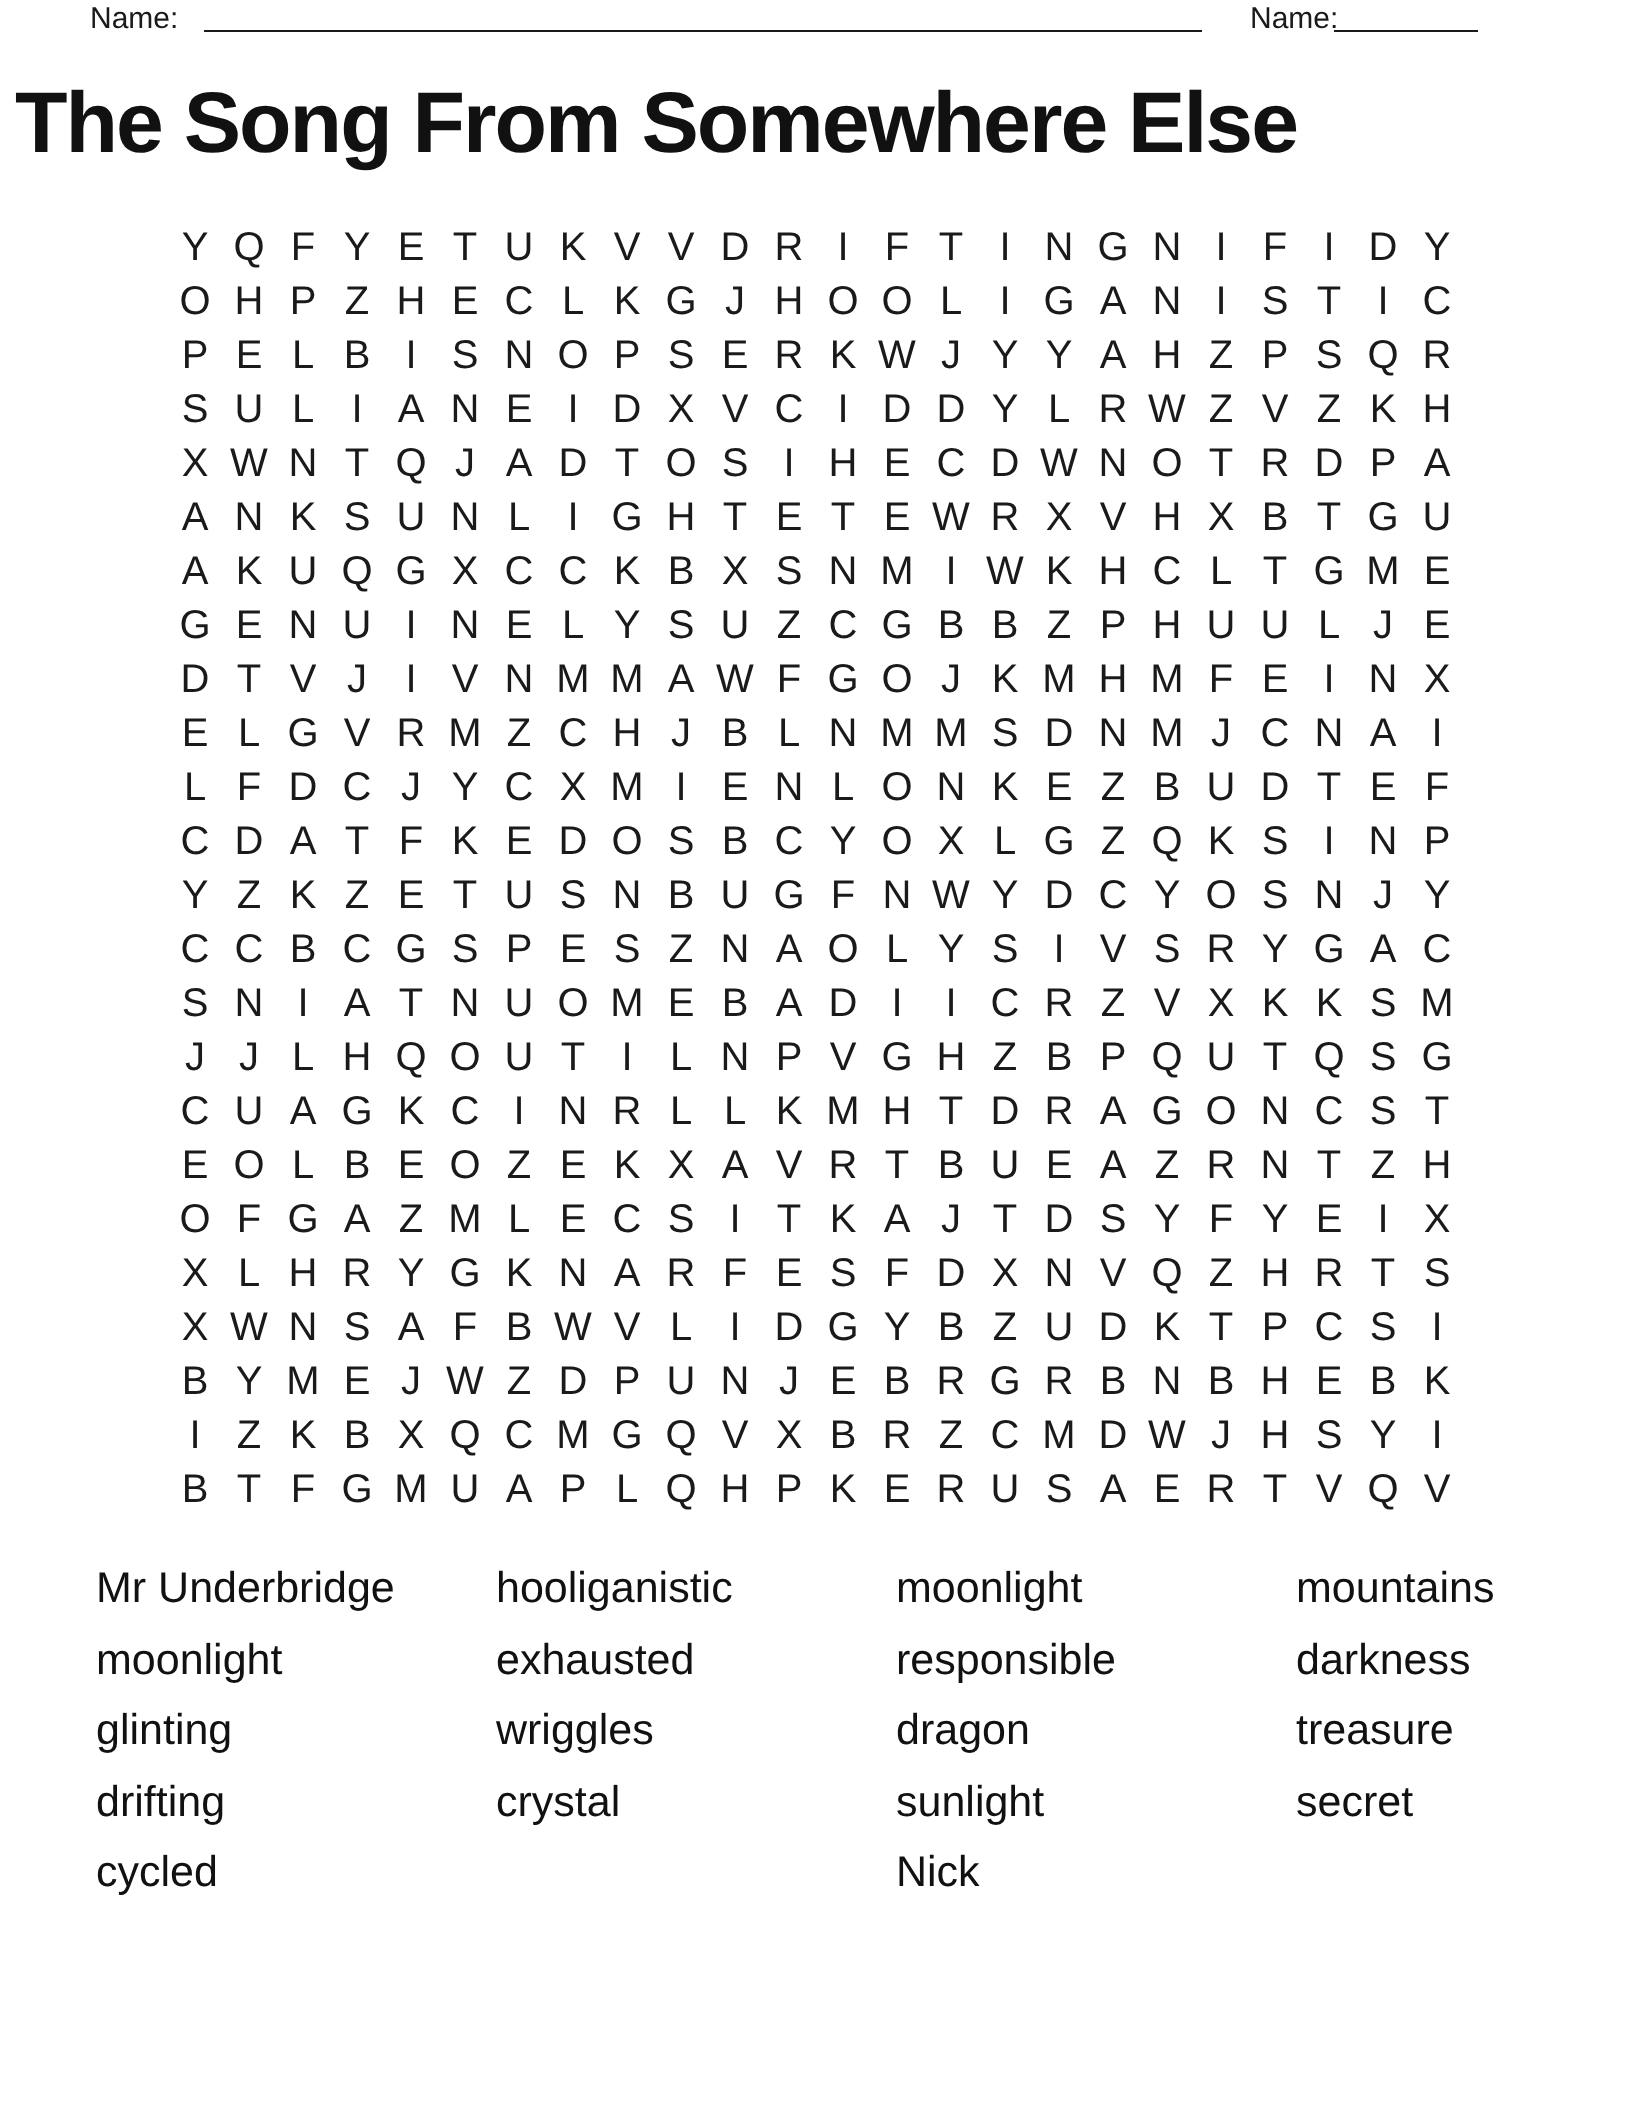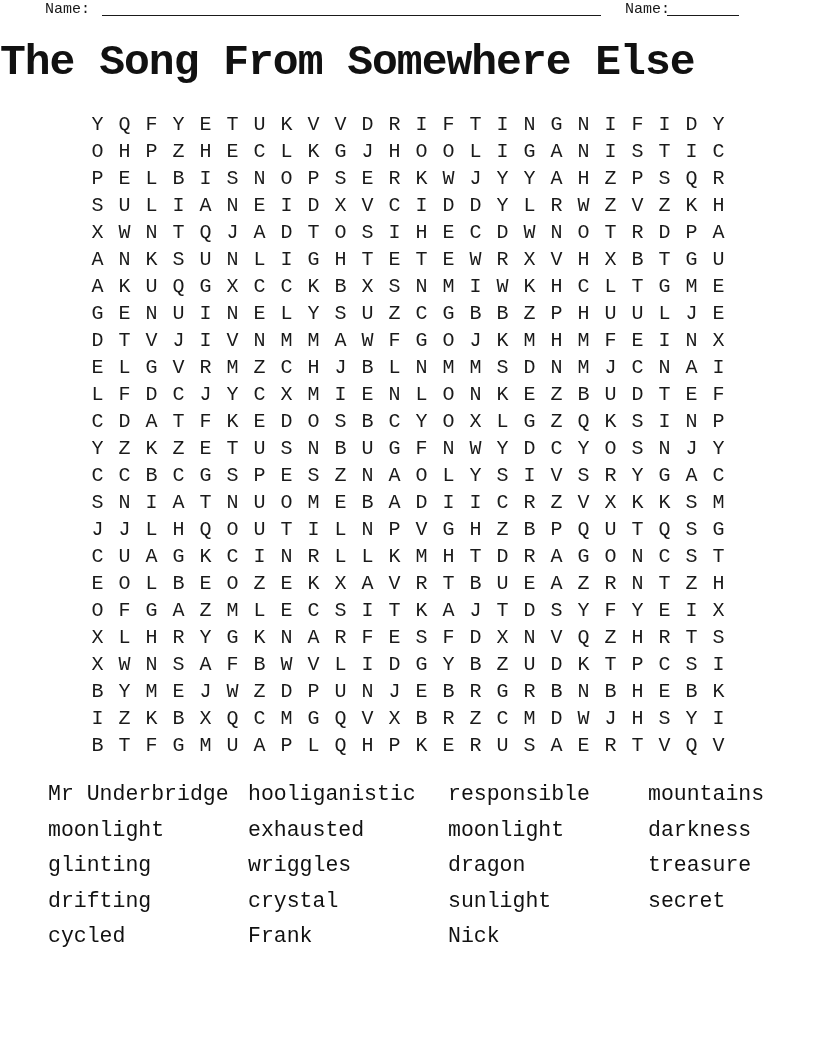--- a/index.html
+++ b/index.html
@@ -4,21 +4,21 @@
 <style>
   * { margin: 0; padding: 0; box-sizing: border-box; }
   html, body { background: #ffffff; }
   body {
     width: 816px; height: 1056px;
     font-family: "Liberation Sans", sans-serif;
     color: #1a1a1a;
     position: relative;
     overflow: hidden;
   }
-  .page { position: absolute; inset: 0; background: #ffffff; font-family: Liberation Mono, monospace; }
+  .page { position: absolute; inset: 0; background: #ffffff; }
 
   
   .header { position: absolute; top: 0; left: 0; width: 816px; height: 24px; }
   .name-label {
     position: absolute; left: 45px; top: 1px;
     font-size: 15px; color: #1a1a1a;
   }
   .name-line {
     position: absolute; left: 102px; top: 15px;
     width: 499px; border-bottom: 1.6px solid #1a1a1a; height: 0;
@@ -667,25 +667,24 @@
         <div class="word-item">moonlight</div>
         <div class="word-item">glinting</div>
         <div class="word-item">drifting</div>
         <div class="word-item">cycled</div>
       </div>
       <div class="word-col">
         <div class="word-item">hooliganistic</div>
         <div class="word-item">exhausted</div>
         <div class="word-item">wriggles</div>
         <div class="word-item">crystal</div>
-        <div class="word-item">Frank</div>
       </div>
       <div class="word-col">
+        <div class="word-item">moonlight</div>
         <div class="word-item">responsible</div>
-        <div class="word-item">moonlight</div>
         <div class="word-item">dragon</div>
         <div class="word-item">sunlight</div>
         <div class="word-item">Nick</div>
       </div>
       <div class="word-col">
         <div class="word-item">mountains</div>
         <div class="word-item">darkness</div>
         <div class="word-item">treasure</div>
         <div class="word-item">secret</div>
       </div>

